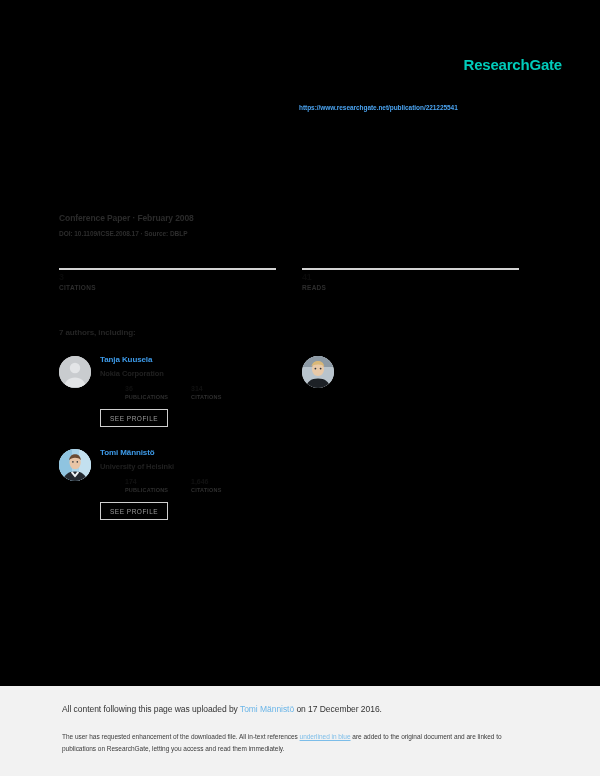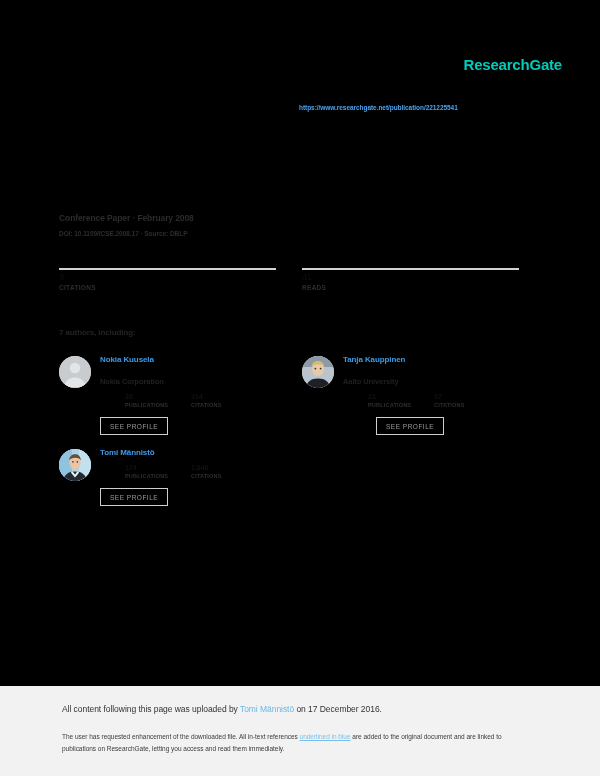--- a/index.html
+++ b/index.html
@@ -138,21 +138,21 @@
 
   .author .name {
     font-size: 8px;
     font-weight: bold;
     color: #3d9ae8;
     letter-spacing: -0.1px;
     line-height: 11px;
     white-space: nowrap;
   }
   .author .affil {
-    margin-top: 12px;
+    margin-top: 4px;
     font-size: 7.5px;
     font-weight: bold;
     color: #202020;
     letter-spacing: -0.1px;
     line-height: 10px;
     white-space: nowrap;
   }
 
   .author .metrics {
     margin-top: 6px;
@@ -253,21 +253,21 @@
 
   <div class="author a0">
     <div class="avatar">
       <svg viewBox="0 0 32 32" xmlns="http://www.w3.org/2000/svg">
         <rect width="32" height="32" fill="#c9cccf"></rect>
         <circle cx="16" cy="12" r="5.2" fill="#e3e5e7"></circle>
         <path d="M5.5 31c0-6 4.7-9.6 10.5-9.6S26.5 25 26.5 31z" fill="#e3e5e7"></path>
       </svg>
     </div>
     <div class="body">
-      <div class="name">Nokia Kuusela</div>
+      <div class="name">Tanja Kuusela</div>
       <div class="affil">Nokia Corporation</div>
       <div class="metrics">
         <div class="metric">
           <div class="num">36</div>
           <div class="cap">PUBLICATIONS</div>
         </div>
         <div class="metric">
           <div class="num">314</div>
           <div class="cap">CITATIONS</div>
         </div>
@@ -280,54 +280,40 @@
     <div class="avatar">
       <svg viewBox="0 0 32 32" xmlns="http://www.w3.org/2000/svg">
         <rect width="32" height="32" fill="#b9c4cc"></rect>
         <rect x="0" y="0" width="32" height="11" fill="#8d9aa5"></rect>
         <path d="M10 13c0-4 2.6-6.4 6-6.4S22 9 22 13c0 4.2-2.6 7-6 7s-6-2.8-6-7z" fill="#e8c9a8"></path>
         <path d="M9.4 10.5c1-4.2 3.6-5.6 6.6-5.6s5.6 1.6 6.4 5.6c-1.6-1.3-3.4-2-6.4-2s-5.2.8-6.6 2z" fill="#d9b878"></path>
         <path d="M4 32c0.6-6.4 5-9.6 12-9.6S27.4 25.6 28 32z" fill="#1d2126"></path>
         <circle cx="13.4" cy="12.6" r="0.9" fill="#30343a"></circle>
         <circle cx="18.6" cy="12.6" r="0.9" fill="#30343a"></circle>
       </svg>
-    </div>
-    <div class="body">
-      <div class="name">Tanja Kauppinen</div>
-      <div class="affil">Aalto University</div>
-      <div class="metrics">
-        <div class="metric">
-          <div class="num">21</div>
-          <div class="cap">PUBLICATIONS</div>
-        </div>
-        <div class="metric">
-          <div class="num">97</div>
-          <div class="cap">CITATIONS</div>
-        </div>
-      </div>
-      <button class="see-profile">SEE PROFILE</button>
     </div>
   </div>
 
   <div class="author a2">
     <div class="avatar">
       <svg viewBox="0 0 32 32" xmlns="http://www.w3.org/2000/svg">
         <rect width="32" height="32" fill="#a9d4ea"></rect>
         <rect x="0" y="0" width="13" height="32" fill="#8fc4e0"></rect>
         <rect x="20" y="0" width="12" height="32" fill="#c3e0ef"></rect>
         <path d="M10.5 13.2c0-4 2.4-6.6 5.6-6.6s5.6 2.6 5.6 6.6c0 4.2-2.4 7-5.6 7s-5.6-2.8-5.6-7z" fill="#e9c5a6"></path>
         <path d="M10 11.2c0.8-4.4 3.2-6 6.1-6s5.3 1.6 5.9 6c-1.6-1.6-3.3-2.4-6-2.4s-4.6 0.9-6 2.4z" fill="#6b4b33"></path>
         <path d="M4.2 32c0.8-6.2 5-9.4 11.8-9.4S27 25.8 27.8 32z" fill="#242a31"></path>
         <path d="M13.6 22.6l2.4 3 2.4-3 1.8 0.8-4.2 5.2-4.2-5.2z" fill="#eef2f5"></path>
         <circle cx="13.9" cy="12.9" r="0.8" fill="#32363c"></circle>
         <circle cx="18.3" cy="12.9" r="0.8" fill="#32363c"></circle>
       </svg>
     </div>
     <div class="body">
       <div class="name">Tomi Männistö</div>
+      <div class="affil">University of Helsinki</div>
       <div class="metrics">
         <div class="metric">
           <div class="num">174</div>
           <div class="cap">PUBLICATIONS</div>
         </div>
         <div class="metric">
           <div class="num">1,646</div>
           <div class="cap">CITATIONS</div>
         </div>
       </div>

